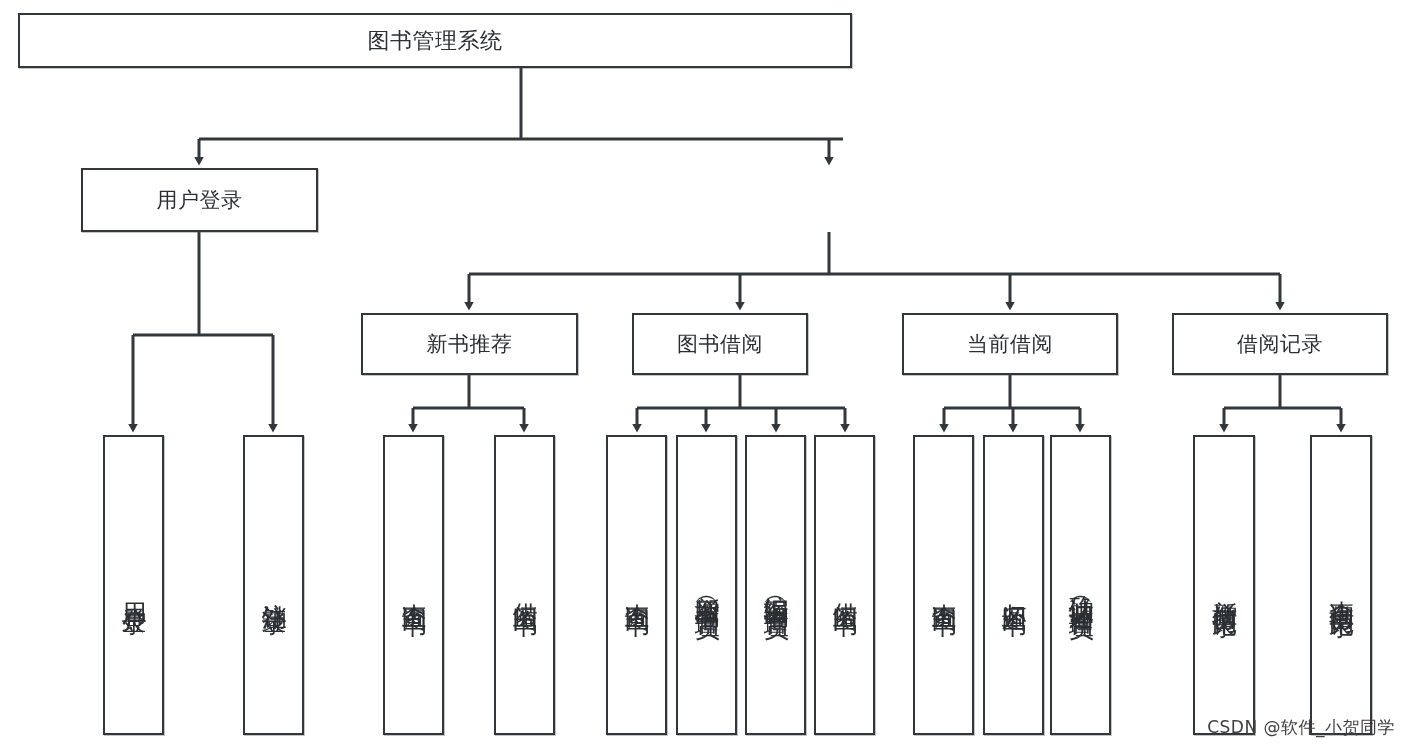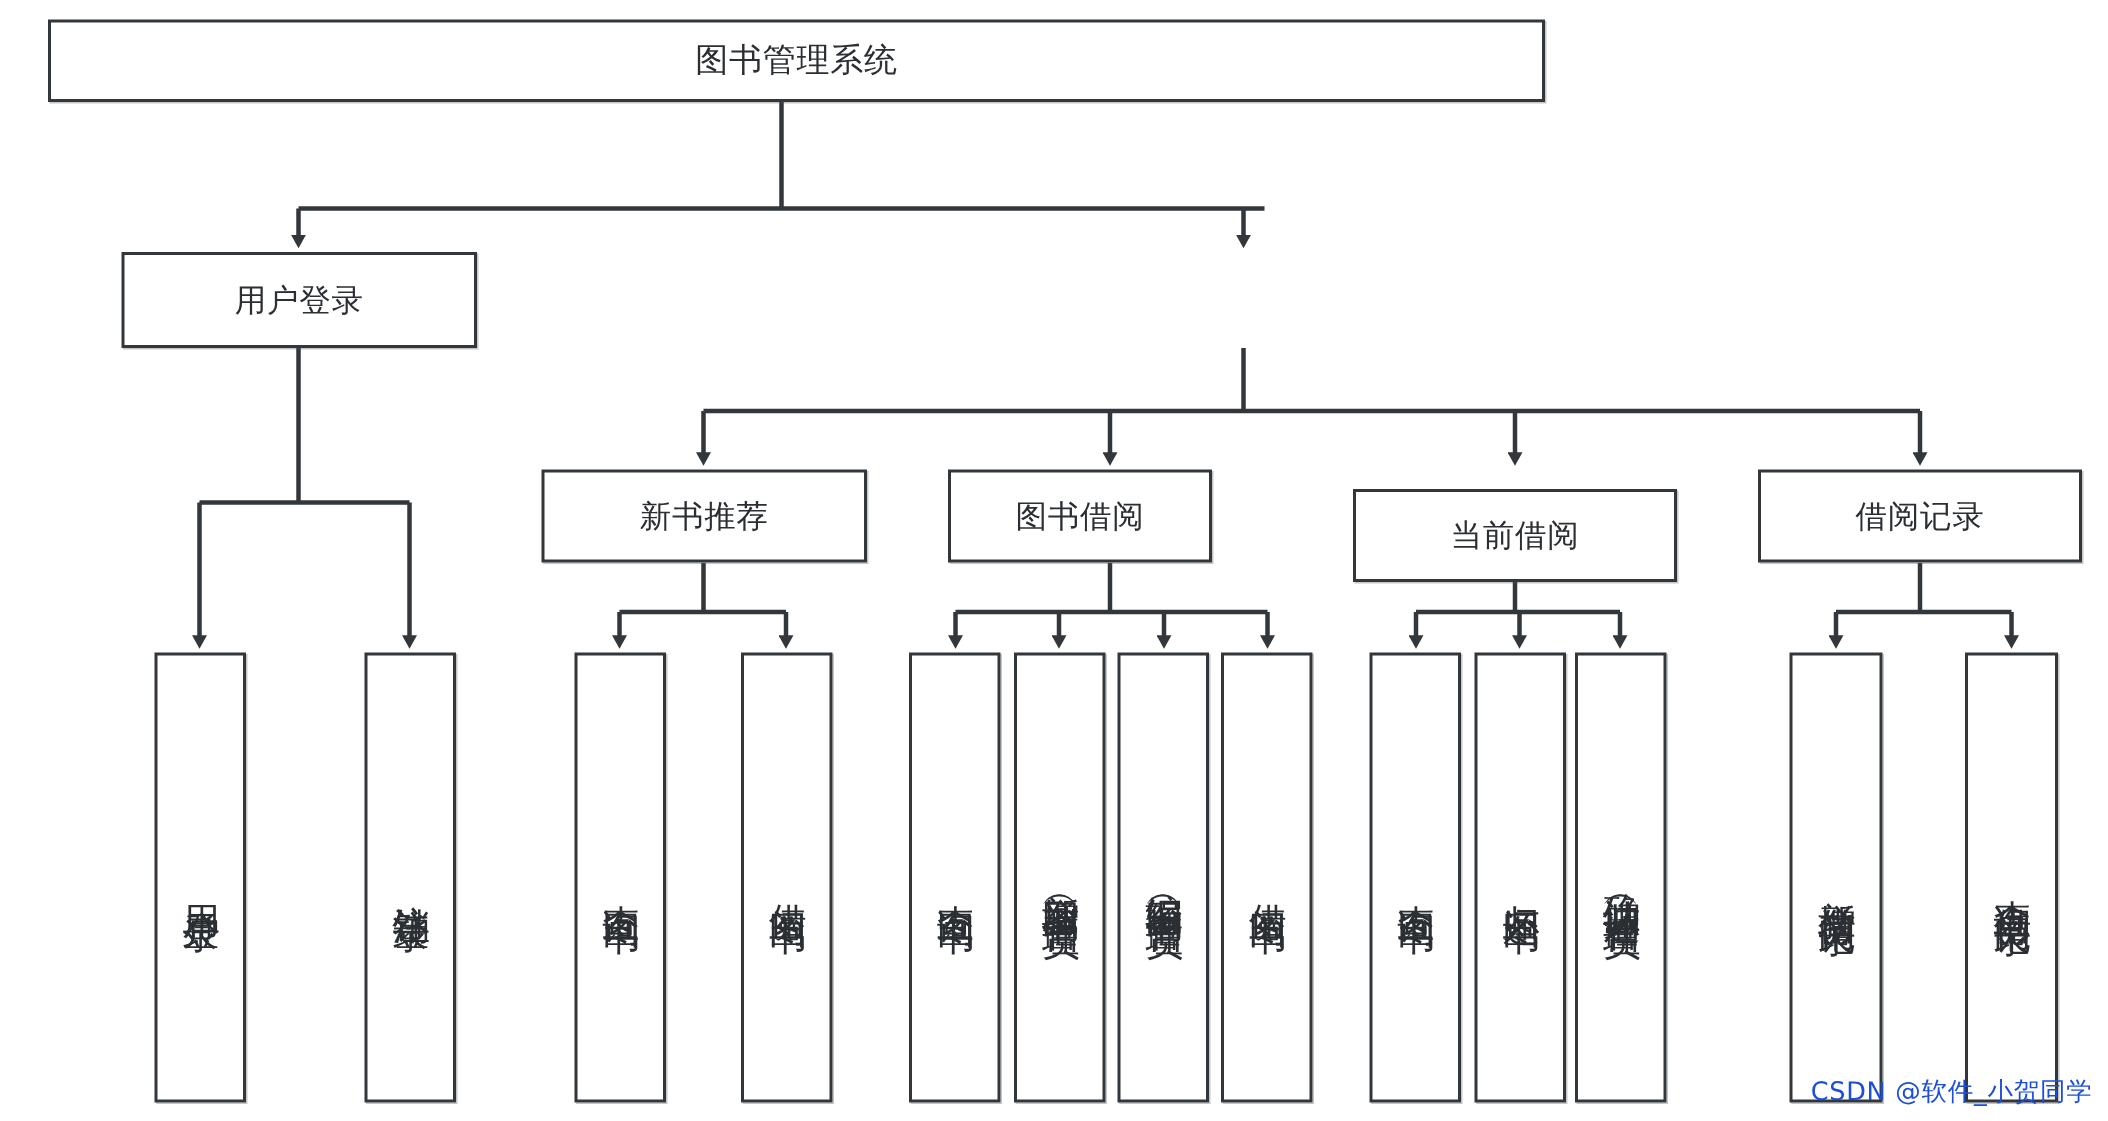--- a/index.html
+++ b/index.html
@@ -59,21 +59,21 @@
     display: flex;
     align-items: center;
     justify-content: center;
   }
   .node.root .node-label { font-size: 22px; }
   #watermark {
     position: absolute;
     right: 10px;
     bottom: 8px;
     font-size: 17px;
-    color: #1d4ed8;
+    color: #404040;
     letter-spacing: 0.5px;
     white-space: nowrap;
   }
 </style>
 </head>
 <body>
 
 <div id="canvas">
 
   <svg class="edges" viewBox="0 0 1405 747">
@@ -119,35 +119,35 @@
       <path d="M1013,408 L1013,425" marker-end="url(#arrow)"></path>
       <path d="M1080,408 L1080,425" marker-end="url(#arrow)"></path>
 
       <path d="M1280,375 L1280,408"></path>
       <path d="M1224,408 L1341,408"></path>
       <path d="M1224,408 L1224,425" marker-end="url(#arrow)"></path>
       <path d="M1341,408 L1341,425" marker-end="url(#arrow)"></path>
     </g>
   </svg>
 
-  <div class="node horiz root" style="left:32px; top:13px; width:998px; height:55px;">
+  <div class="node horiz root" style="left:18px; top:13px; width:834px; height:55px;">
     <span class="node-label">图书管理系统</span>
   </div>
 
   <div class="node horiz" style="left:81px; top:168px; width:237px; height:64px;">
     <span class="node-label">用户登录</span>
   </div>
 
   <div class="node horiz" style="left:361px; top:313px; width:217px; height:62px;">
     <span class="node-label">新书推荐</span>
   </div>
   <div class="node horiz" style="left:632px; top:313px; width:176px; height:62px;">
     <span class="node-label">图书借阅</span>
   </div>
-  <div class="node horiz" style="left:902px; top:313px; width:216px; height:62px;margin-top:13px;">
+  <div class="node horiz" style="left:902px; top:313px; width:216px; height:62px;">
     <span class="node-label">当前借阅</span>
   </div>
   <div class="node horiz" style="left:1172px; top:313px; width:216px; height:62px;">
     <span class="node-label">借阅记录</span>
   </div>
 
   <div class="node vert" style="left:103px; top:435px; width:61px; height:300px;">
     <span class="node-label">用户登录</span>
   </div>
   <div class="node vert" style="left:243px; top:435px; width:61px; height:300px;">

